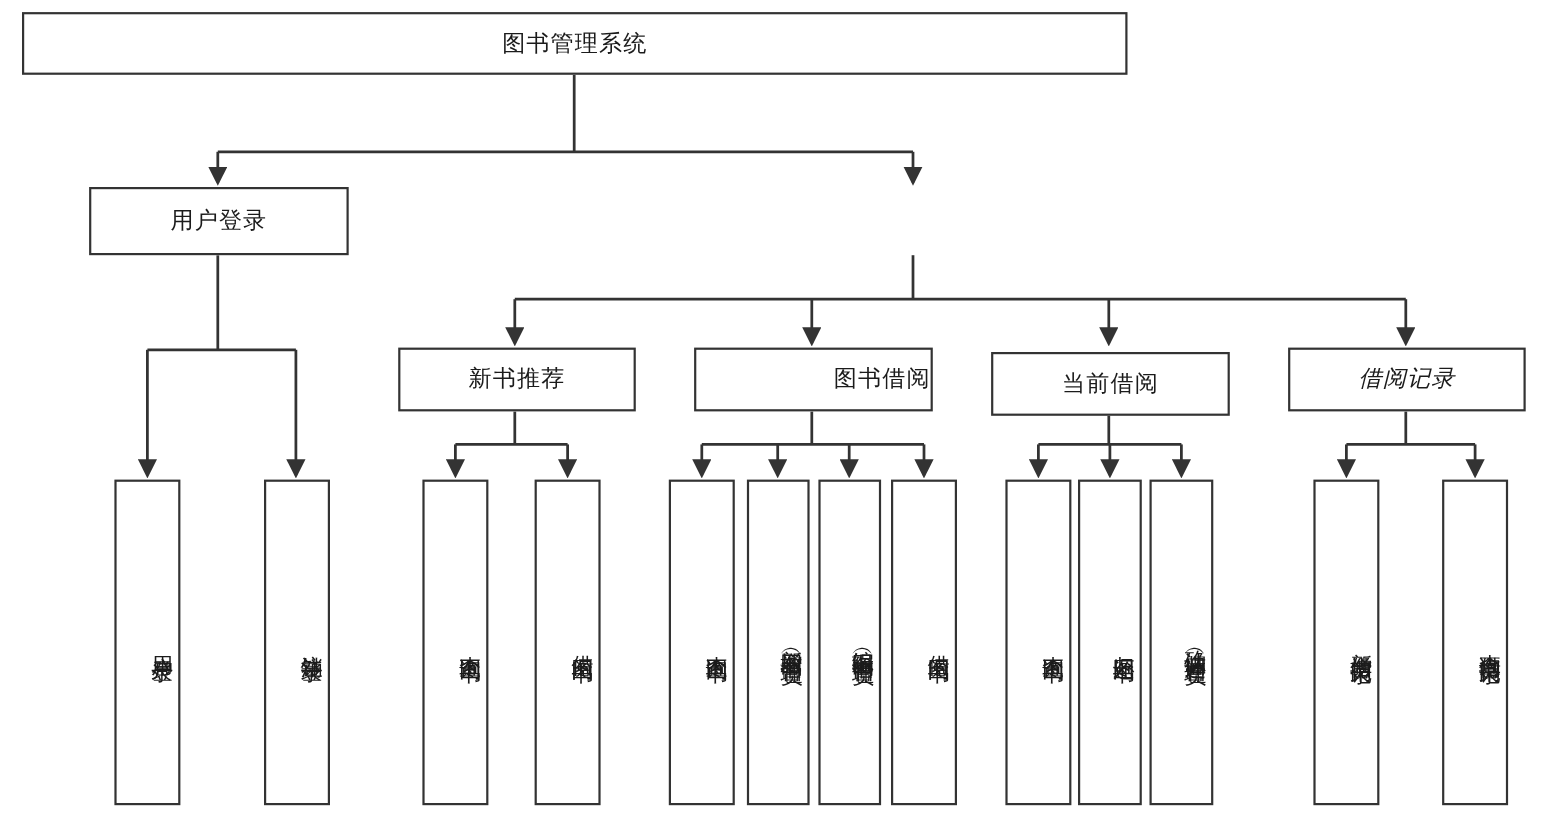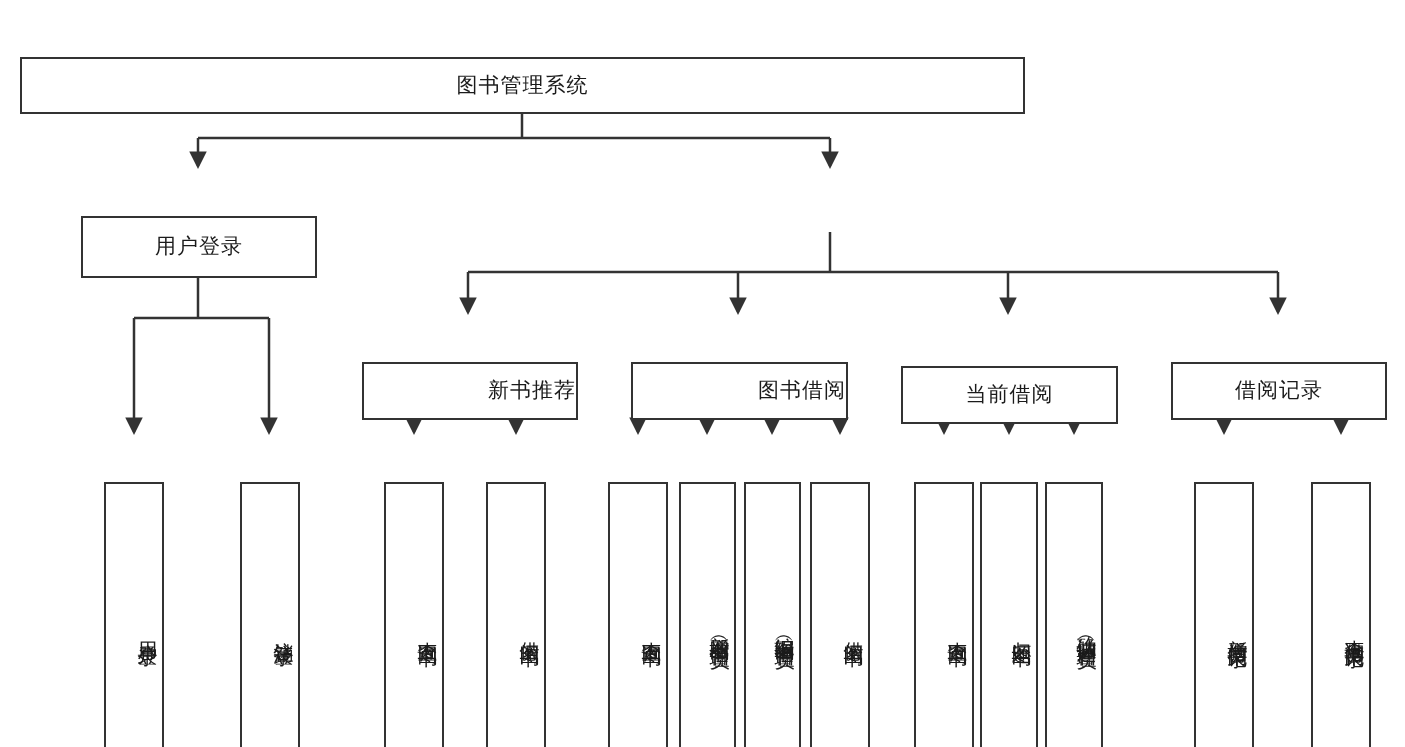--- a/index.html
+++ b/index.html
@@ -27,21 +27,20 @@
   }
   .node {
     position: absolute;
     box-sizing: border-box;
     background: #ffffff;
     border: 2.5px solid #333333;
     display: flex;
     align-items: center;
     justify-content: center;
     color: #1b1b1b;
-    margin-top: 46px;
   }
   .node.horiz {
     font-size: 21px;
     letter-spacing: 1px;
     line-height: 1.2;
   }
   .node.vert {
     writing-mode: vertical-rl;
     text-orientation: upright;
     font-size: 20px;
@@ -123,30 +122,30 @@
   </svg>
 
   <div class="node horiz" style="left:20px; top:11px; width:1005px; height:57px;">
     <span>图书管理系统</span>
   </div>
 
   <div class="node horiz" style="left:81px; top:170px; width:236px; height:62px;">
     <span>用户登录</span>
   </div>
 
-  <div class="node horiz" style="left:362px; top:316px; width:216px; height:58px;justify-content:flex-end;">
+  <div class="node horiz" style="left:362px; top:316px; width:216px; height:58px;">
     <span>新书推荐</span>
   </div>
   <div class="node horiz" style="left:631px; top:316px; width:217px; height:58px;justify-content:flex-end;">
     <span>图书借阅</span>
   </div>
   <div class="node horiz" style="left:901px; top:320px; width:217px; height:58px;">
     <span>当前借阅</span>
   </div>
-  <div class="node horiz" style="left:1171px; top:316px; width:216px; height:58px;">
+  <div class="node horiz" style="left:1171px; top:316px; width:216px; height:58px;font-style:italic;">
     <span>借阅记录</span>
   </div>
 
   <div class="node vert" style="left:104px; top:436px; width:60px; height:296px;">
     <span class="vlabel">用户登录</span>
   </div>
   <div class="node vert" style="left:240px; top:436px; width:60px; height:296px;">
     <span class="vlabel">注销登录</span>
   </div>
 

